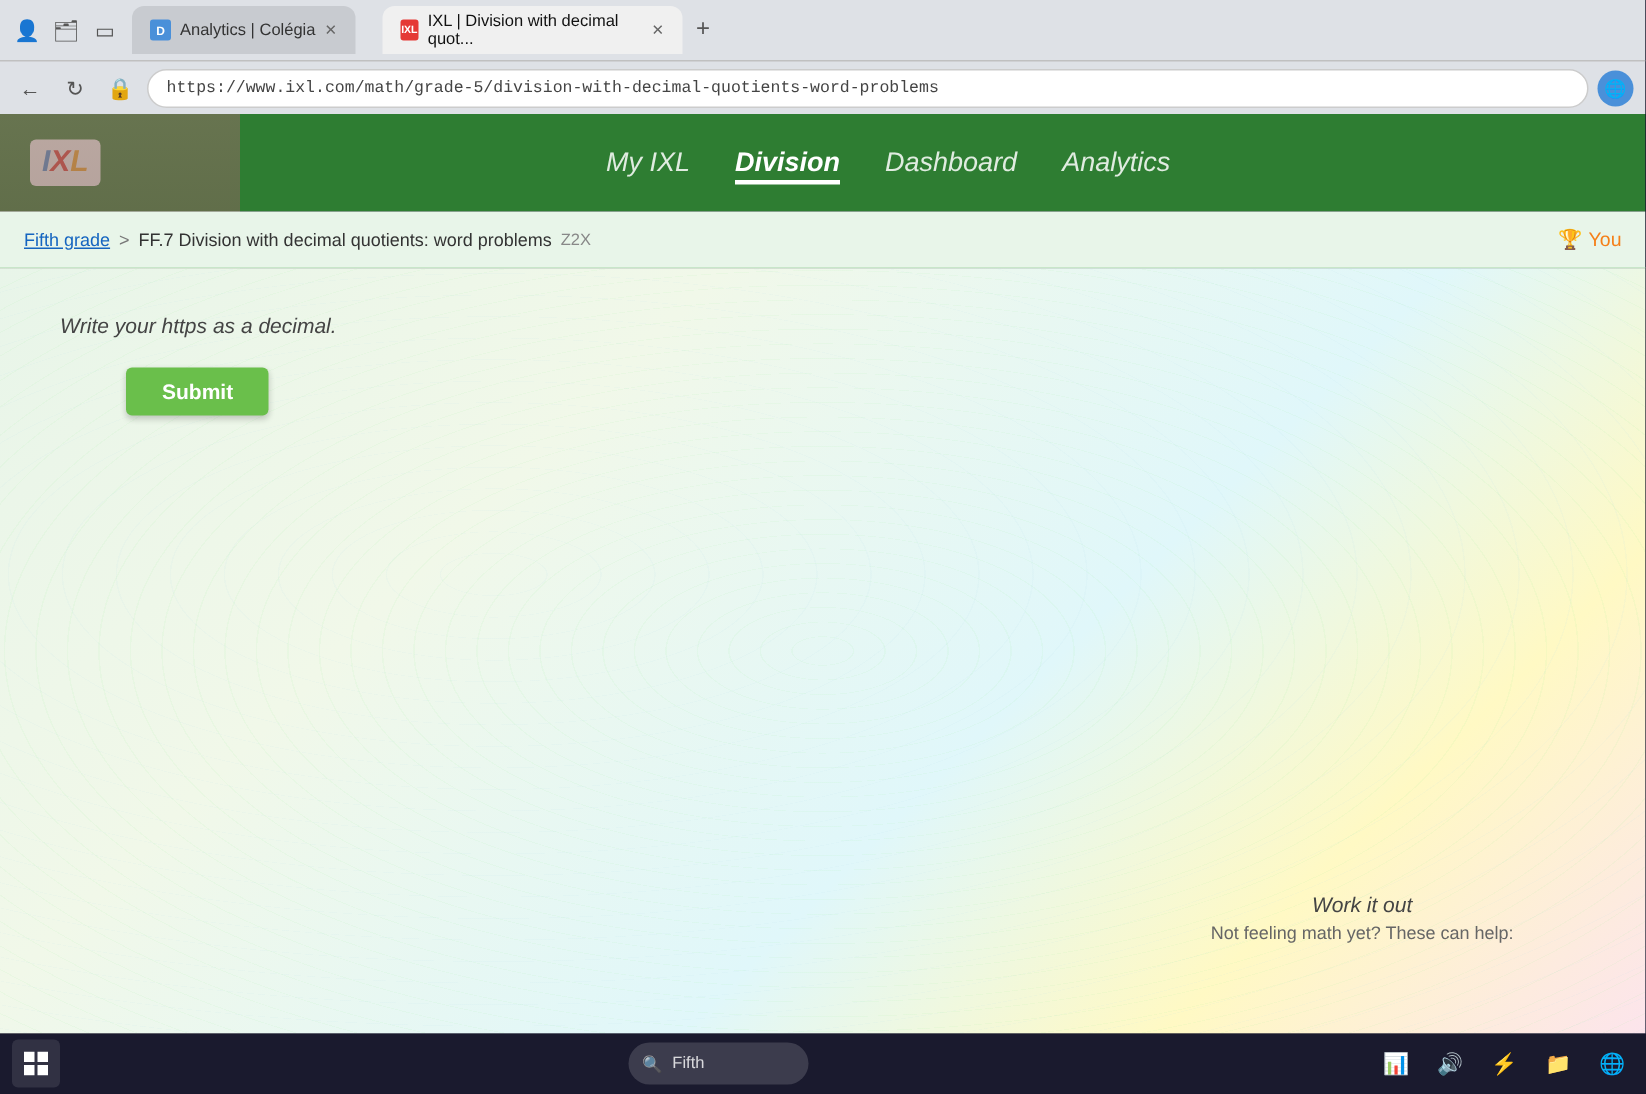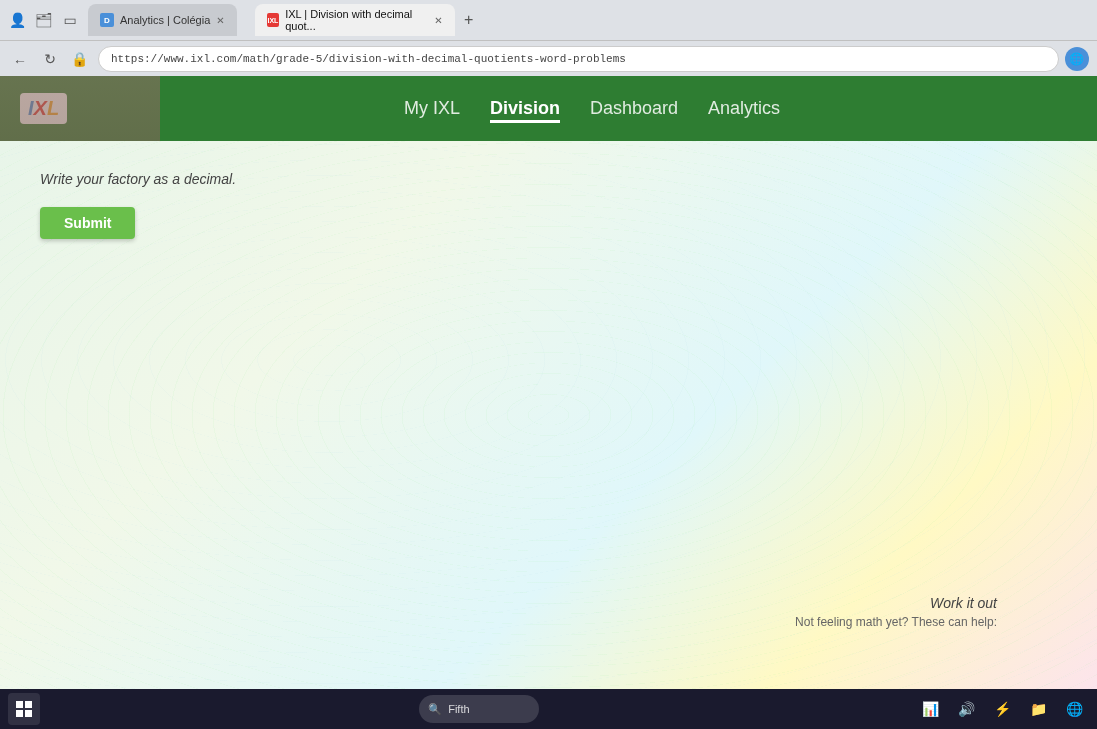--- a/index.html
+++ b/index.html
@@ -177,20 +177,21 @@
     .ixl-logo-i { color: #4a90d9; font-weight: 900; font-size: 20px; font-style: italic; }
     .ixl-logo-x { color: #e53935; font-weight: 900; font-size: 20px; font-style: italic; }
     .ixl-logo-l { color: #f9a825; font-weight: 900; font-size: 20px; font-style: italic; }
 
     .ixl-nav {
       display: flex;
       align-items: center;
       gap: 30px;
       flex: 1;
       justify-content: center;
+      font-style: italic;
     }
 
     .nav-item {
       color: rgba(255,255,255,0.85);
       font-size: 18px;
       font-weight: 400;
       cursor: pointer;
       padding: 4px 0;
       text-decoration: none;
     }
@@ -320,28 +321,29 @@
     .submit-btn {
       background: #6abf4b;
       color: white;
       border: none;
       border-radius: 4px;
       padding: 8px 24px;
       font-size: 14px;
       font-weight: 600;
       cursor: pointer;
       box-shadow: 0 2px 4px rgba(0,0,0,0.2);
+      margin-left: 44px;
     }
 
     
     .work-it-out {
       position: absolute;
       bottom: 60px;
-      right: 100px;
-      text-align: right;
+      right: 88px;
+      text-align: center;
       z-index: 2;
     }
 
     .work-it-out-title {
       font-size: 14px;
       color: #444;
       font-style: italic;
       margin-bottom: 4px;
     }
 
@@ -480,26 +482,38 @@
     </div>
 
     <nav class="ixl-nav">
       <a class="nav-item">My IXL</a>
       <a class="nav-item active">Division</a>
       <a class="nav-item">Dashboard</a>
       <a class="nav-item">Analytics</a>
     </nav>
   </div>
 
+  <div class="breadcrumb-bar">
+    <div class="breadcrumb-text">
+      <span class="breadcrumb-link">Fifth grade</span>
+      <span class="breadcrumb-separator">&gt;</span>
+      <span class="breadcrumb-current">FF.7 Division with decimal quotients: word problems</span>
+      <span class="breadcrumb-code">Z2X</span>
+    </div>
+    <div class="trophy-icon">
+      <span>🏆</span>
+      <span>You</span>
+    </div>
+  </div>
 
   <div class="main-content">
     <div class="wave-bg"></div>
 
     <div class="question-container">
-      <p class="instruction-text">Write your factory as a decimal.</p>
+      <p class="instruction-text">Write your https as a decimal.</p>
 
 
       <button class="submit-btn">Submit</button>
     </div>
 
     <div class="work-it-out">
       <div class="work-it-out-title">Work it out</div>
       <div class="work-it-out-sub">Not feeling math yet? These can help:</div>
     </div>
   </div>

